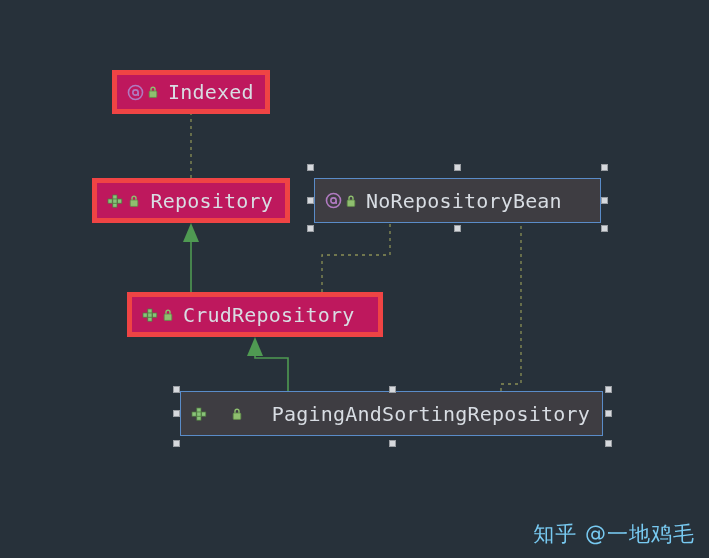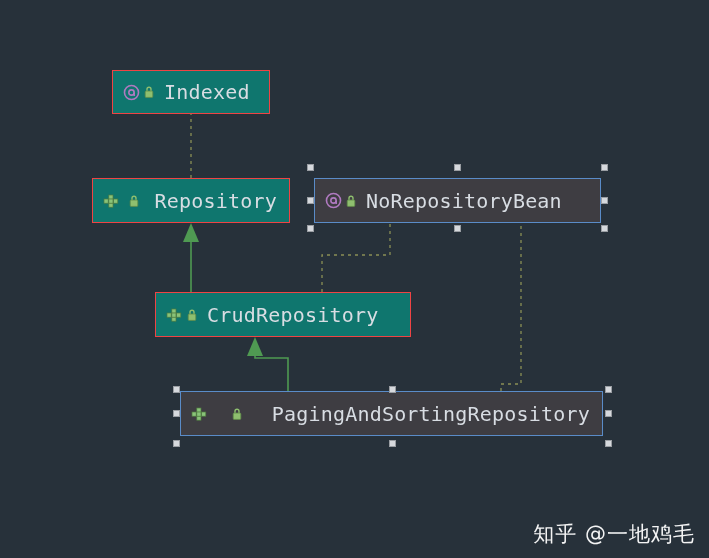--- a/index.html
+++ b/index.html
@@ -21,22 +21,22 @@
     position: absolute;
     left: 0; top: 0;
     width: 709px; height: 558px;
     pointer-events: none;
   }
 
   
   .node {
     position: absolute;
     box-sizing: border-box;
-    background: #0f766e;
-    border: 1px solid #ef4444;
+    background: #be185d;
+    border: 5px solid #ef4444;
     display: flex;
     align-items: center;
     padding: 0 12px 0 10px;
     white-space: nowrap;
   }
   .node.selected {
     border: 1px solid #5a8cc8;
     background: #3e3d42;
   }
   .node-label {
@@ -72,21 +72,21 @@
     background: #d6d9dd;
     border: 1px solid #9a9ea3;
     box-sizing: border-box;
   }
 
   
   #watermark {
     position: absolute;
     right: 14px;
     bottom: 10px;
-    color: #ffffff;
+    color: #7dd3fc;
     font-family: "DejaVu Sans", "Liberation Sans", sans-serif;
     font-size: 21px;
     letter-spacing: 1px;
     opacity: 0.95;
   }
 </style>
 </head>
 <body>
 
 <div id="canvas">
@@ -167,21 +167,21 @@
 
   <div class="handle" style="left:307px; top:164px;"></div>
   <div class="handle" style="left:454px; top:164px;"></div>
   <div class="handle" style="left:601px; top:164px;"></div>
   <div class="handle" style="left:307px; top:197px;"></div>
   <div class="handle" style="left:601px; top:197px;"></div>
   <div class="handle" style="left:307px; top:225px;"></div>
   <div class="handle" style="left:454px; top:225px;"></div>
   <div class="handle" style="left:601px; top:225px;"></div>
 
-  <div class="node" style="left:127px; top:292px; width:256px; height:45px;margin-left:28px;">
+  <div class="node" style="left:127px; top:292px; width:256px; height:45px;">
     <span class="icon iface">
       <svg viewBox="0 0 16 16" width="16" height="16">
         <g fill="#89c379" stroke="#4d7a3e" stroke-width="0.7">
           <rect x="1" y="6" width="4.2" height="4.2"></rect>
           <rect x="5.8" y="2" width="4.2" height="4.2"></rect>
           <rect x="5.8" y="10" width="4.2" height="4.2"></rect>
           <rect x="5.8" y="6" width="4.2" height="4.2"></rect>
           <rect x="10.6" y="6" width="4.2" height="4.2"></rect>
         </g>
       </svg>

